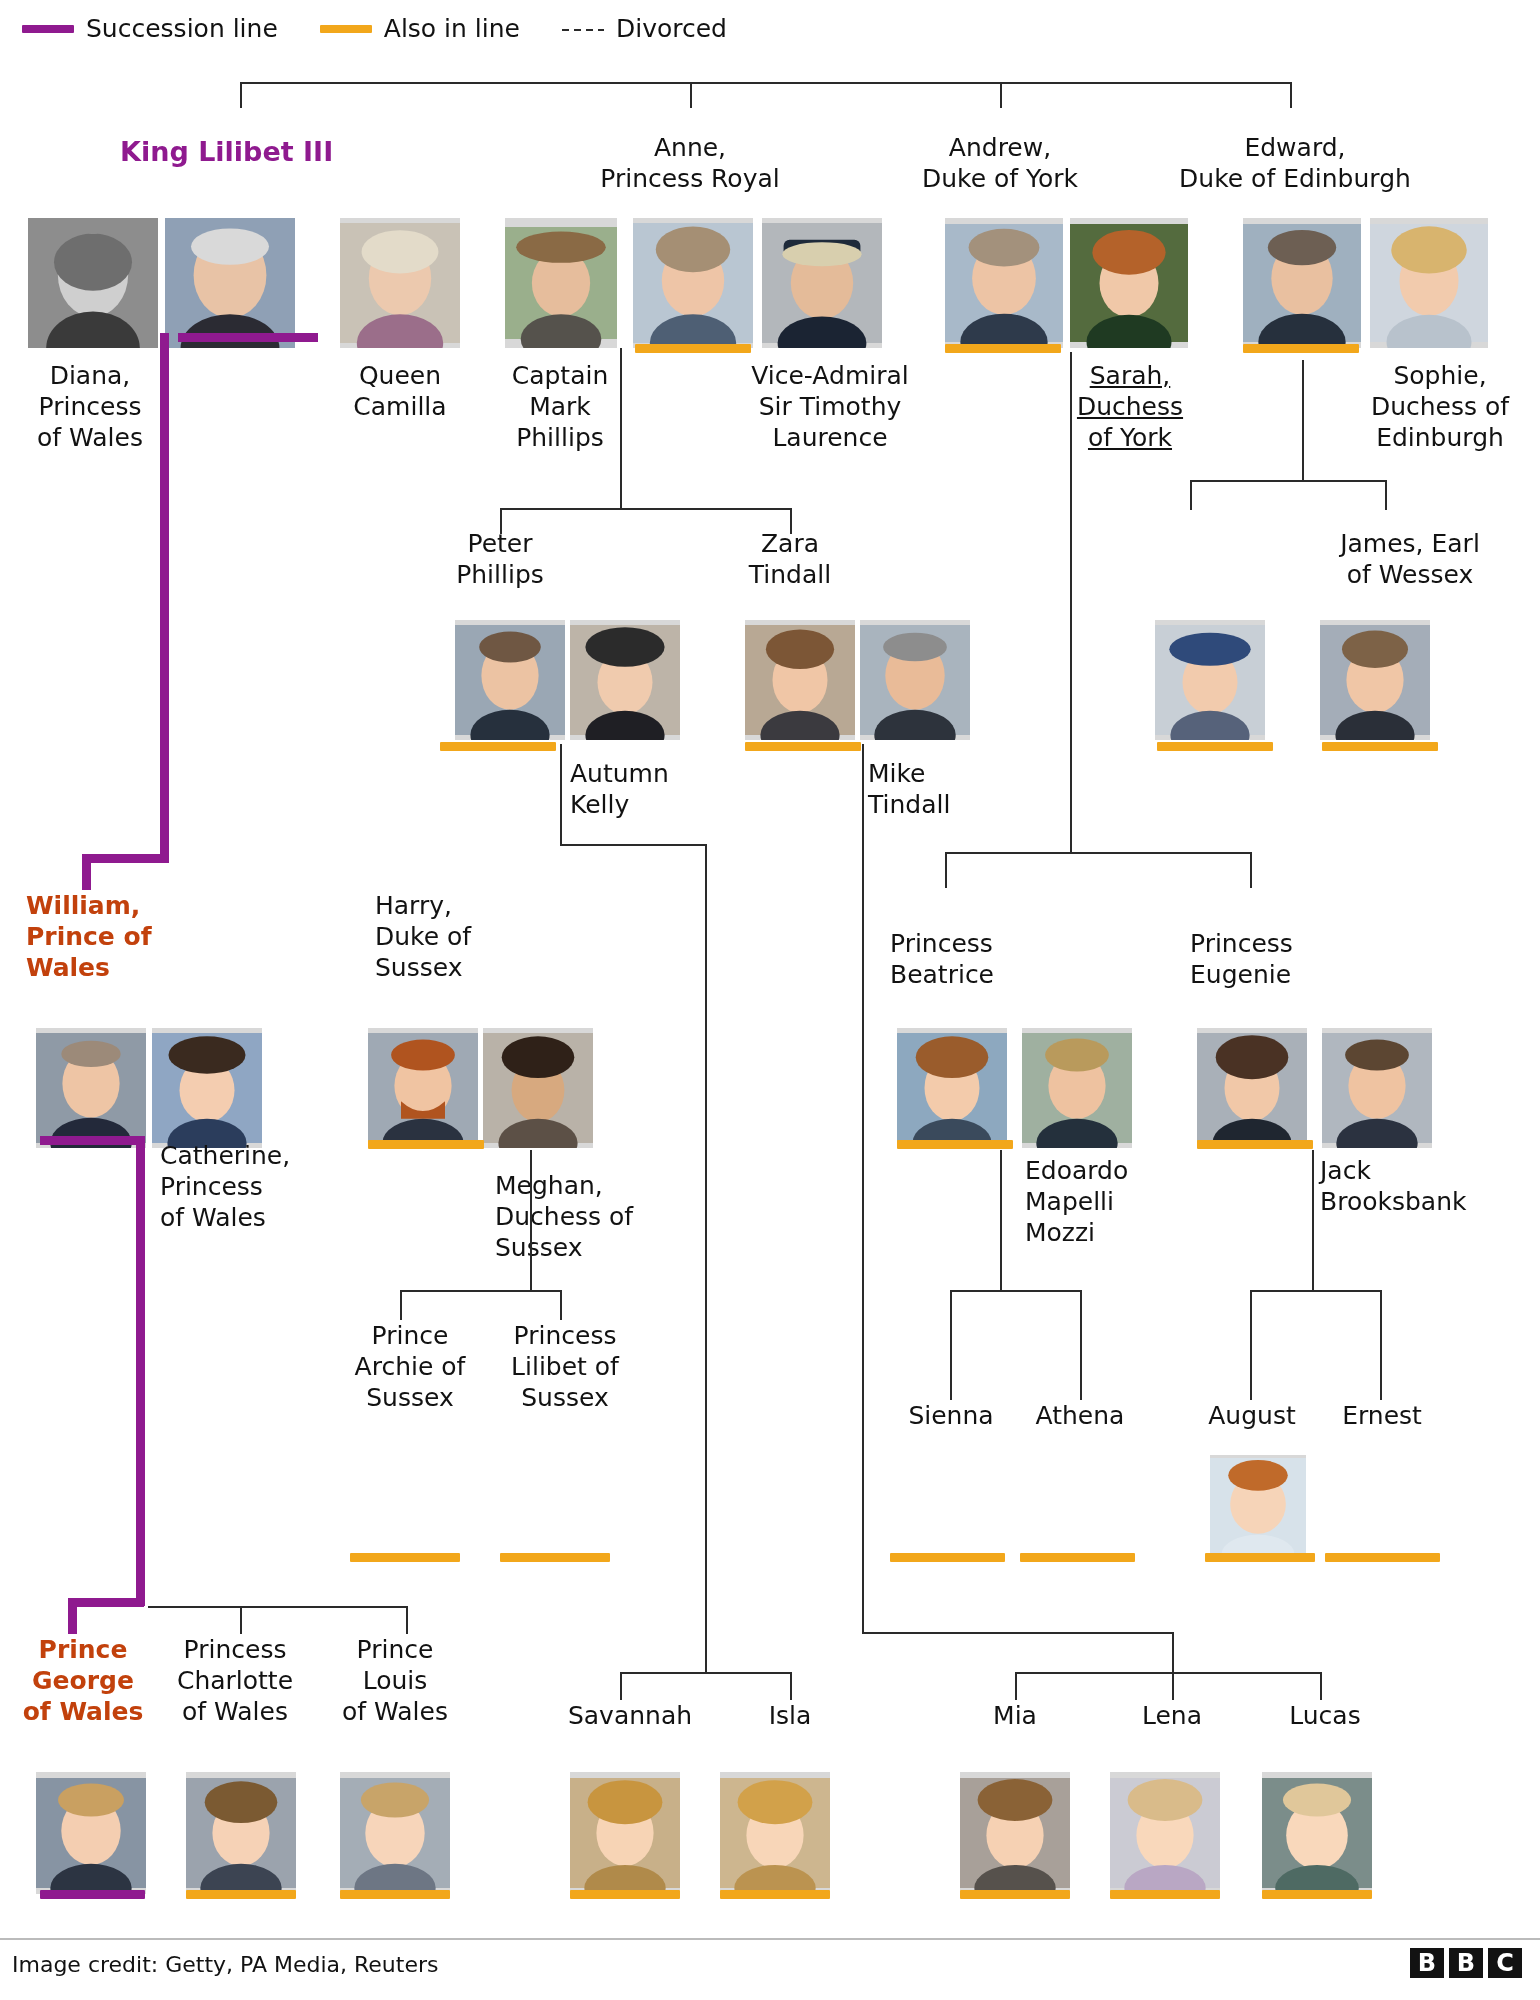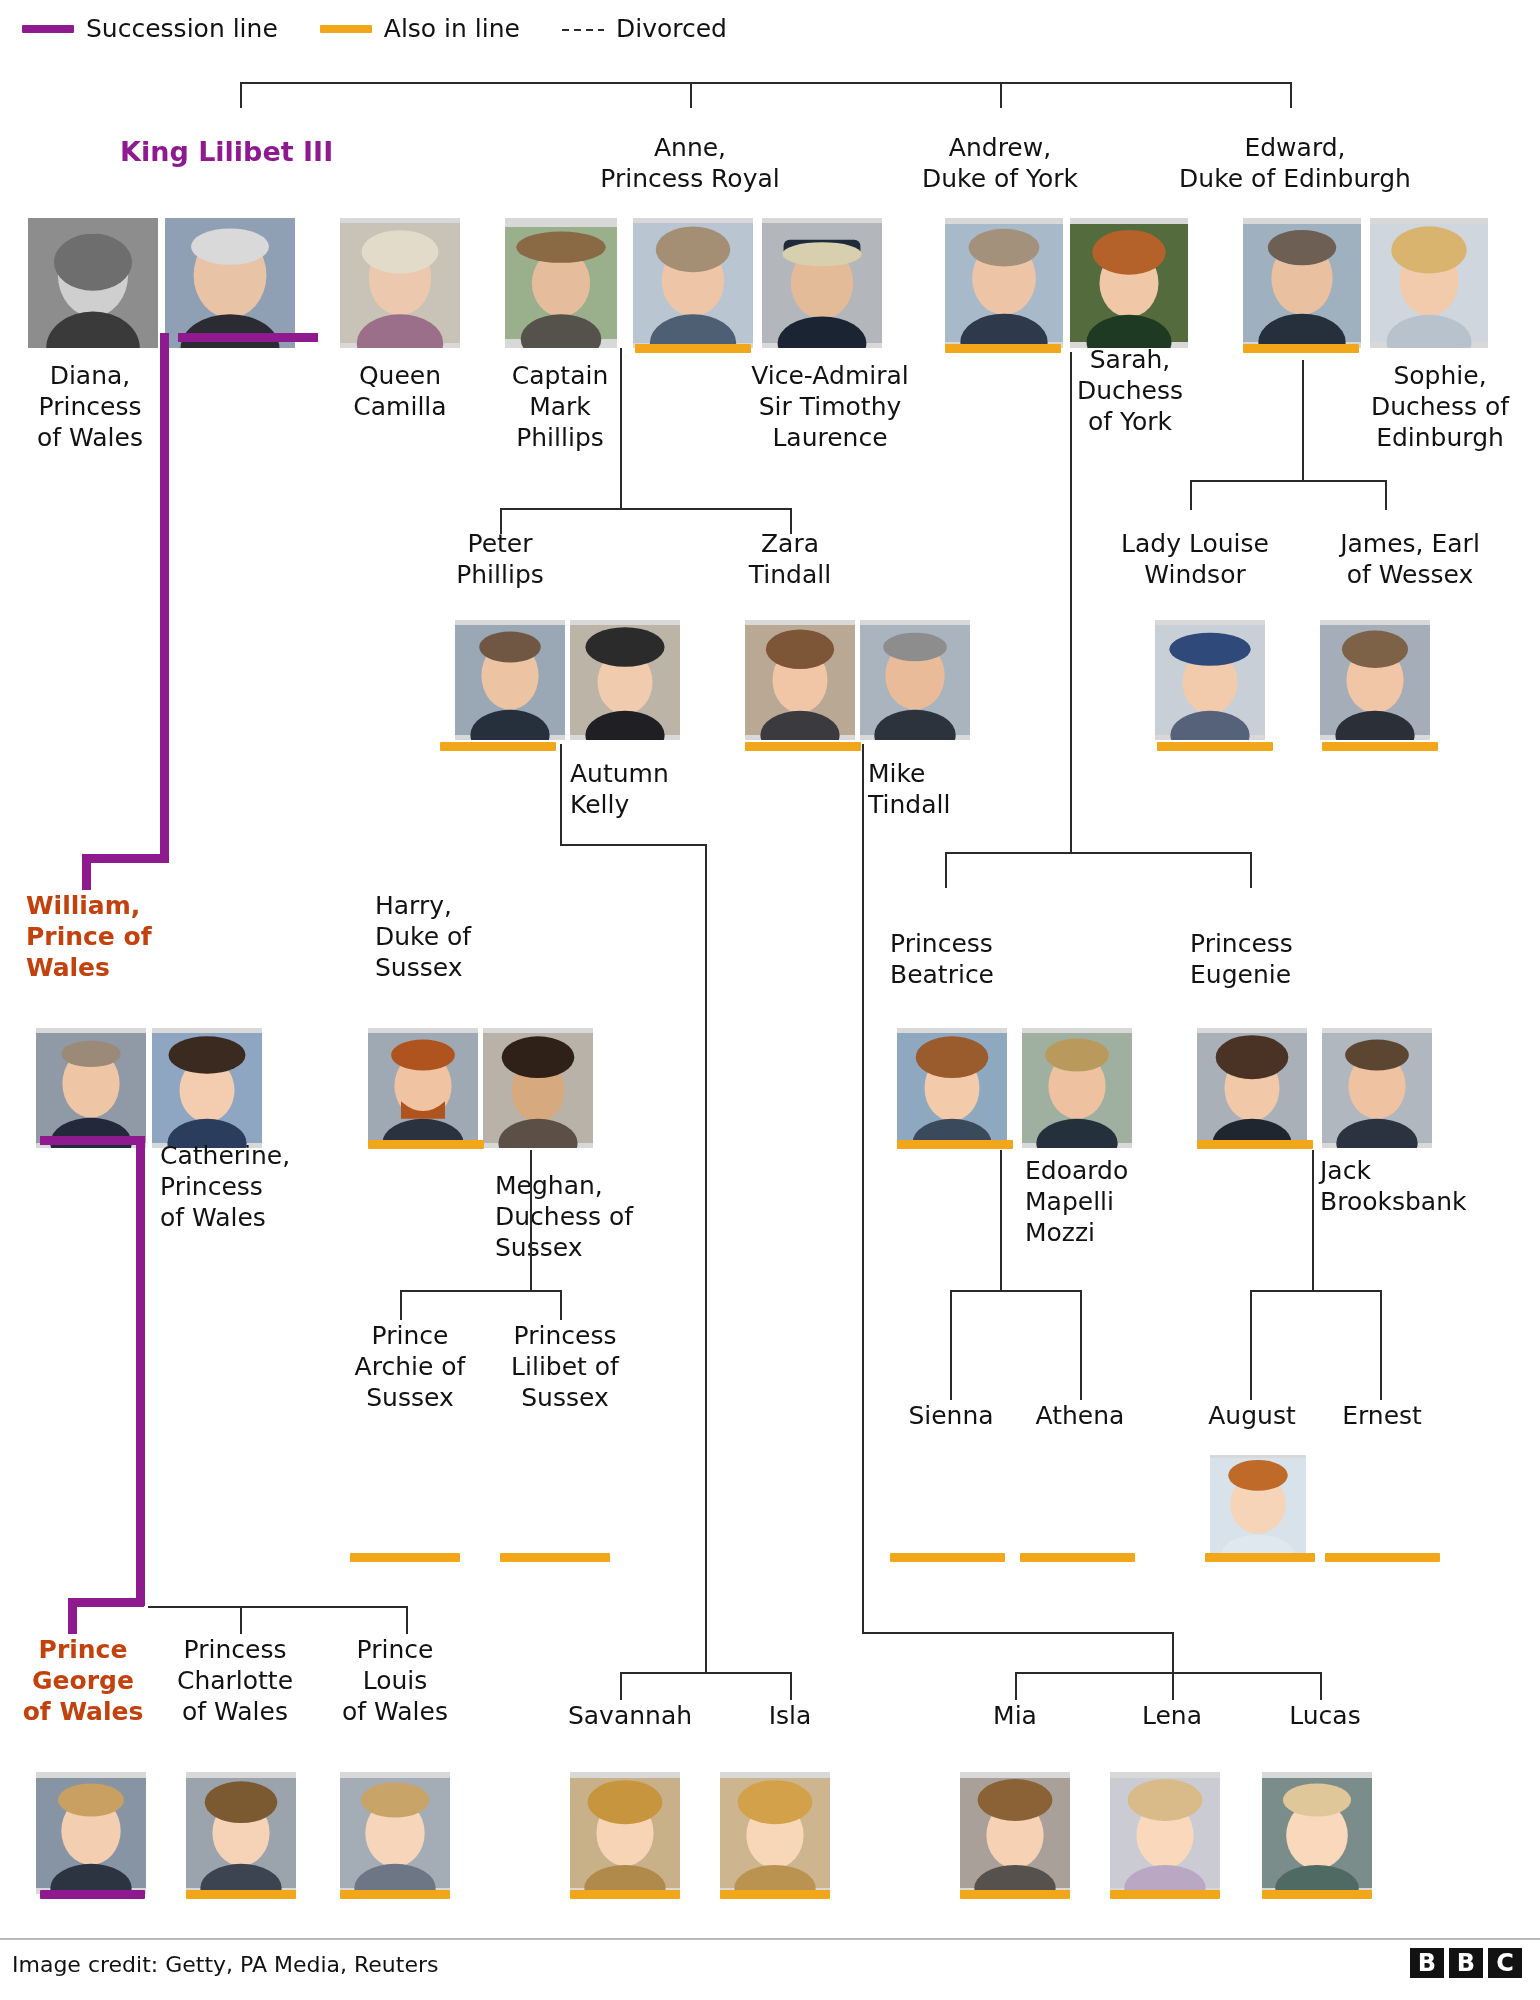--- a/index.html
+++ b/index.html
@@ -156,21 +156,21 @@
 Princess
 of Wales</div>
   <div class="node-label c" style="left:310px;top:360px;width:180px;">Queen
 Camilla</div>
   <div class="node-label c" style="left:480px;top:360px;width:160px;">Captain
 Mark
 Phillips</div>
   <div class="node-label c" style="left:710px;top:360px;width:240px;">Vice-Admiral
 Sir Timothy
 Laurence</div>
-  <div class="node-label c" style="left:1045px;top:344px;width:170px;">Sarah,
+  <div class="node-label c" style="left:1045px;top:360px;width:170px;text-decoration:underline;">Sarah,
 Duchess
 of York</div>
   <div class="node-label c" style="left:1340px;top:360px;width:200px;">Sophie,
 Duchess of
 Edinburgh</div>
 
   <div class="pl h" style="left:178px;top:333px;width:140px;"></div>
   <div class="pl v" style="left:160px;top:333px;height:530px;"></div>
   <div class="pl h" style="left:82px;top:854px;width:86px;"></div>
   <div class="pl v" style="left:82px;top:854px;height:36px;"></div>
@@ -182,22 +182,20 @@
 
   <div class="ln v" style="left:1302px;top:360px;height:120px;"></div>
   <div class="ln h" style="left:1190px;top:480px;width:195px;"></div>
   <div class="ln v" style="left:1190px;top:480px;height:30px;"></div>
   <div class="ln v" style="left:1385px;top:480px;height:30px;"></div>
 
   <div class="node-label c" style="left:415px;top:528px;width:170px;">Peter
 Phillips</div>
   <div class="node-label c" style="left:705px;top:528px;width:170px;">Zara
 Tindall</div>
-  <div class="node-label c" style="left:1095px;top:528px;width:200px;">Lady Louise
-Windsor</div>
   <div class="node-label c" style="left:1310px;top:528px;width:200px;">James, Earl
 of Wessex</div>
 
   <div class="photo" style="left:455px;top:620px;width:110px;height:120px;">
     <svg viewBox="0 0 100 100" width="110" height="120">
         <rect width="100" height="100" fill="#9aa7b4"></rect>
         <ellipse cx="50" cy="46" rx="26" ry="31" fill="#ecc3a3"></ellipse>
         <ellipse cx="50" cy="20" rx="28" ry="14" fill="#6f5743"></ellipse>
         <ellipse cx="50" cy="100" rx="36" ry="23" fill="#26303d"></ellipse>
       </svg>

